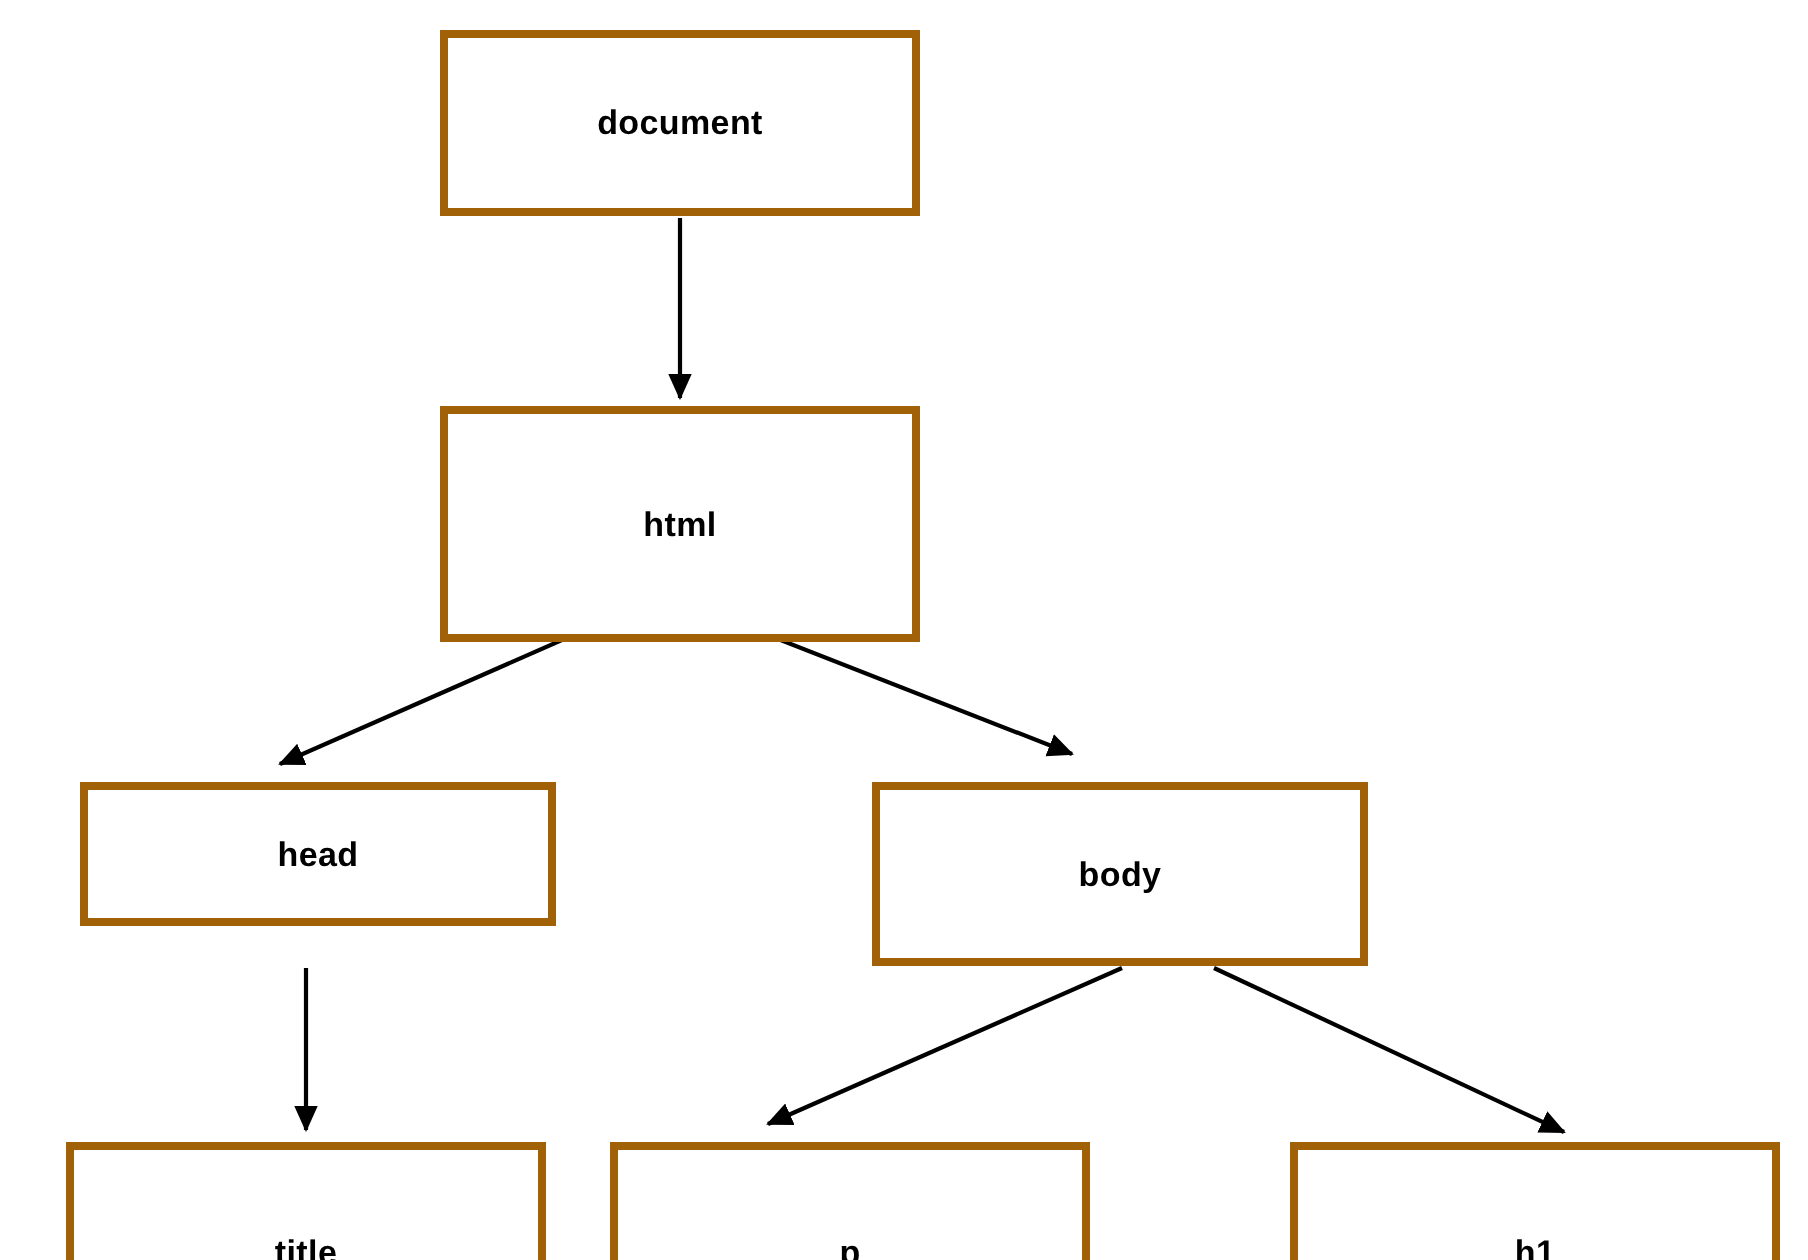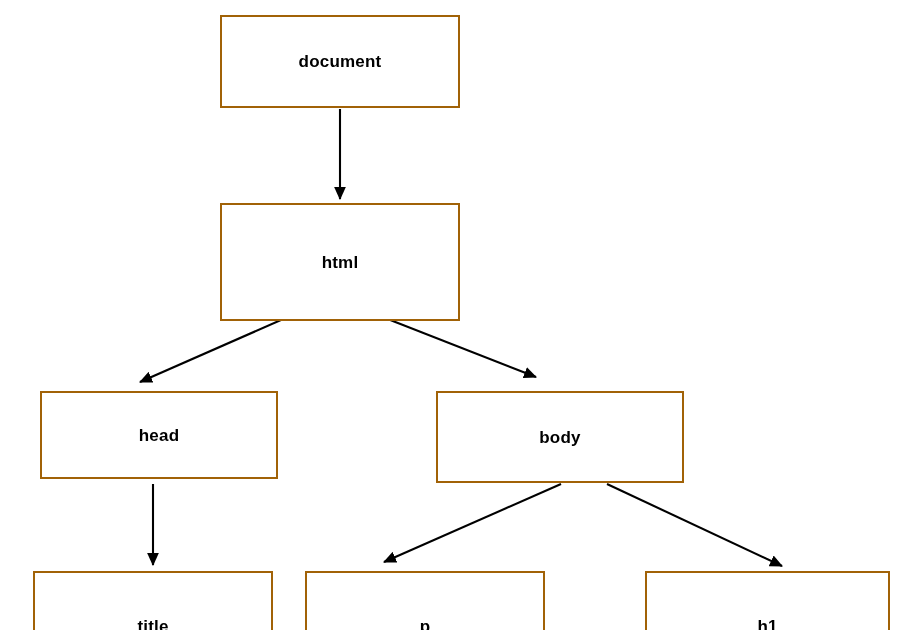--- a/index.html
+++ b/index.html
@@ -23,41 +23,41 @@
     left: 0;
     top: 0;
     width: 904px;
     height: 630px;
     pointer-events: none;
   }
   .node {
     position: absolute;
     box-sizing: border-box;
     background: #ffffff;
-    border: 2px solid #a16207;
+    border: 4px solid #a16207;
     display: flex;
     align-items: center;
     justify-content: center;
     z-index: 2;
   }
   .node-label {
     font-family: "Liberation Sans", "DejaVu Sans", sans-serif;
     font-size: 17px;
     font-weight: bold;
     color: #000000;
     line-height: 1;
     letter-spacing: 0.2px;
     white-space: nowrap;
   }
   
   #node-document { left: 220px; top: 15px;  width: 240px; height: 93px; }
   
   #node-html     { left: 220px; top: 203px; width: 240px; height: 118px; }
   
-  #node-head     { left: 40px;  top: 391px; width: 238px; height: 88px; }
+  #node-head     { left: 40px;  top: 391px; width: 238px; height: 72px; }
   #node-body     { left: 436px; top: 391px; width: 248px; height: 92px; }
   
   #node-title    { left: 33px;  top: 571px; width: 240px; height: 93px; }
   #node-p        { left: 305px; top: 571px; width: 240px; height: 93px; }
   #node-h1       { left: 645px; top: 571px; width: 245px; height: 93px; }
   #node-title .node-label,
   #node-p .node-label,
   #node-h1 .node-label { margin-top: 18px; }
 </style>
 </head>

